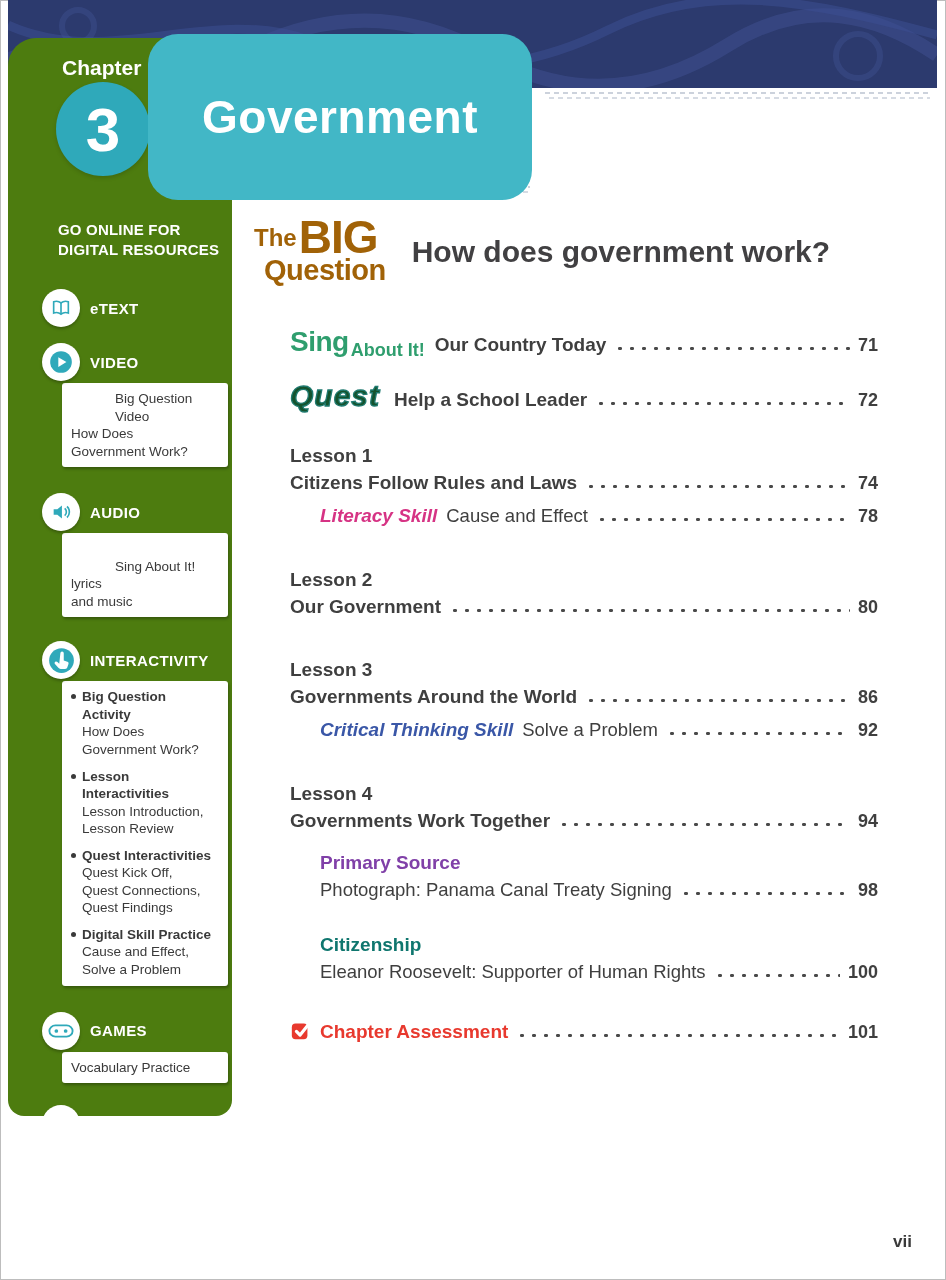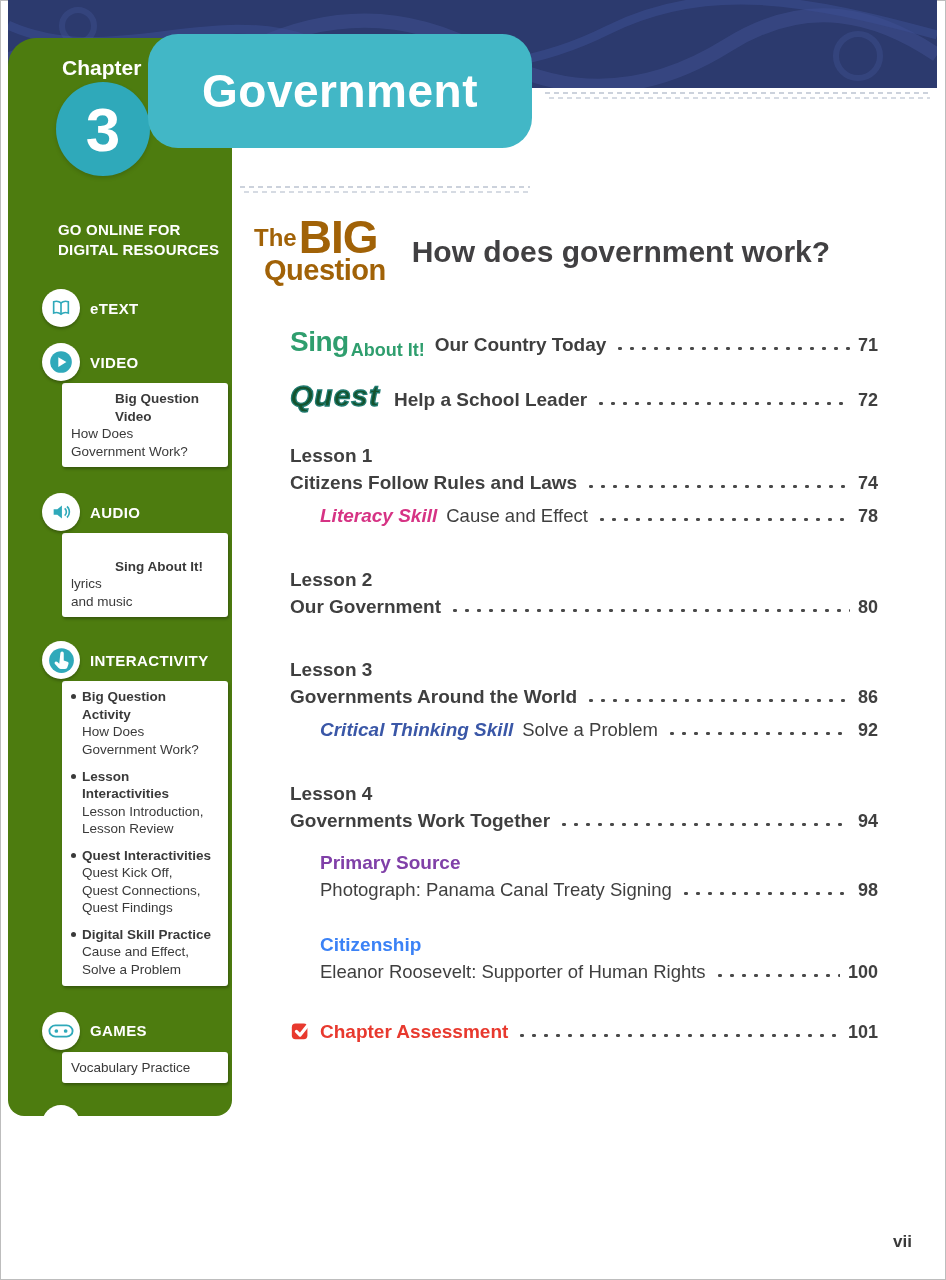--- a/index.html
+++ b/index.html
@@ -17,21 +17,21 @@
       repeating-linear-gradient(90deg, #d6dbe3 0 5px, transparent 5px 9px);
     background-size:9px 2px, 9px 2px;
     background-position:0 0, 4px 5px;
     background-repeat:repeat-x;
   }
   .stitch-right { top:92px; left:545px; width:385px; }
   .stitch-banner { top:186px; left:240px; width:290px; }
 
   
   .banner {
-    position:absolute; left:148px; top:34px; width:384px; height:114px;
+    position:absolute; left:148px; top:34px; width:384px; height:166px;
     background:#42b7c6; border-radius:30px; z-index:3;
     display:flex; align-items:center; justify-content:center;
   }
   .banner-title { color:#ffffff; font-size:46px; font-weight:800; letter-spacing:.5px; }
 
   
   .sidebar {
     position:absolute; left:8px; top:38px; width:224px; height:1078px;
     background:#4d7c0f; border-radius:28px 0 16px 16px; z-index:2; overflow:hidden;
   }
@@ -46,21 +46,21 @@
   .icon-circle {
     width:38px; height:38px; border-radius:50%; background:#fff; flex:0 0 auto;
     display:flex; align-items:center; justify-content:center; box-shadow:0 2px 3px rgba(0,0,0,.25);
   }
   .res-label { color:#fff; font-size:15px; font-weight:800; letter-spacing:.4px; }
   .res-box {
     margin-left:54px; width:166px; background:#fff; border-radius:3px;
     box-shadow:1px 2px 3px rgba(0,0,0,.3); padding:7px 9px;
     font-size:13.5px; line-height:1.3; color:#3a3a3a;
   }
-  .res-box .bold { font-weight:700;padding-left:44px; }
+  .res-box .bold { font-weight:400;padding-left:44px; }
   .box-text { white-space:pre-line; }
   .mt30{margin-top:30px;} .mt26{margin-top:26px;} .mt24{margin-top:24px;} .mt22{margin-top:22px;} .mt16{margin-top:16px;} .mt2{margin-top:2px;}
   .bullet-item { display:flex; gap:6px; margin-bottom:9px; }
   .bullet-item:last-child { margin-bottom:0; }
   .bullet { width:5px; height:5px; border-radius:50%; background:#3a3a3a; margin-top:6px; flex:0 0 auto; }
   .b-title { font-weight:700; white-space:pre-line; }
   .b-detail { white-space:pre-line; }
 
   
   .main { position:absolute; left:232px; top:196px; width:706px; padding:0 60px 0 58px; color:#3f3f3f; z-index:1; }
@@ -87,21 +87,21 @@
     -webkit-text-stroke:1.3px #1f7a70; margin-right:14px; flex:0 0 auto; }
 
   .lesson-block { margin-top:30px; }
   .lesson-block + .lesson-block { margin-top:40px; }
   .lesson-heading { font-size:19px; font-weight:800; margin-bottom:4px; }
   .skill-row { margin:8px 0 0 30px; }
   .skill-label { font-weight:700; margin-right:9px; flex:0 0 auto;font-style:italic; }
   .pink { color:#d63384; }
   .blue { color:#3a57a7; }
   .purple { color:#8040a8; }
-  .linkblue { color:#3b82f6; }
+  .linkblue { color:#0f766e; }
   .red { color:#e8392e; }
   .skill-title, .feature-title { font-weight:400; font-size:18.5px; }
 
   .feature-block { margin:18px 0 0 30px; }
   .feature-block.cit { margin-top:32px; }
   .feature-label { font-size:19px; font-weight:700; margin-bottom:4px; }
   .assess-row { margin-top:32px; }
   .assess-icon { flex:0 0 auto; margin-right:8px; transform:translateY(3px); }
   .assess-label { font-weight:700; flex:0 0 auto; }
 

